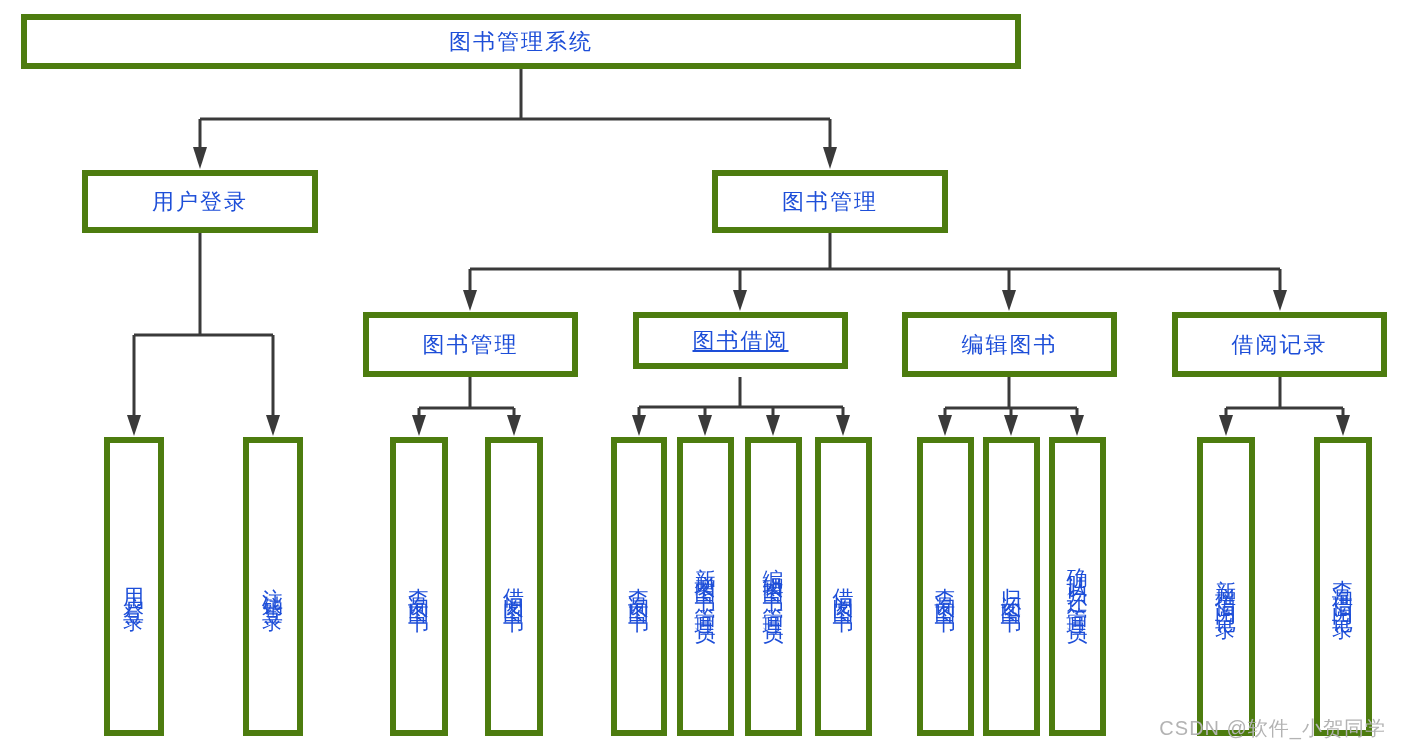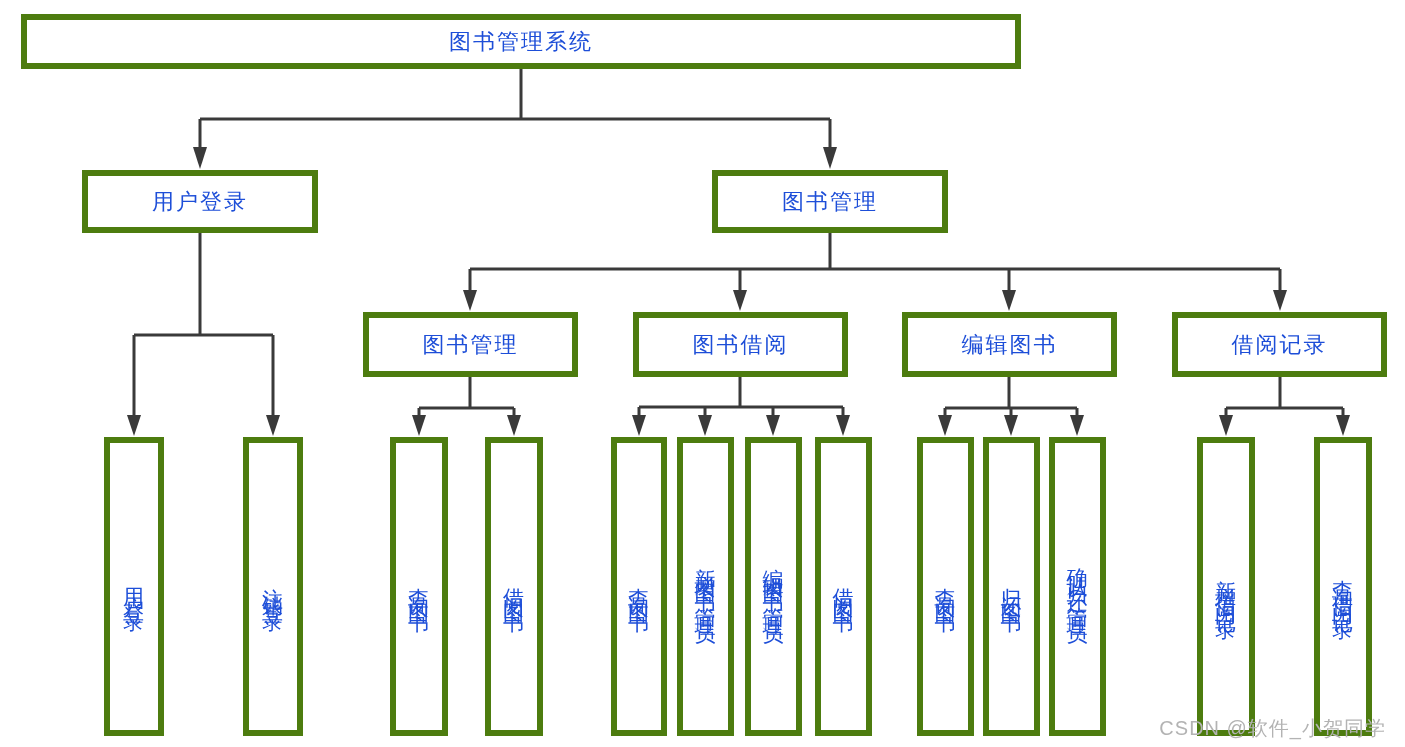--- a/index.html
+++ b/index.html
@@ -98,21 +98,21 @@
   <div class="box hbox" style="left:82px; top:170px; width:236px; height:63px;">
     <span>用户登录</span>
   </div>
   <div class="box hbox" style="left:712px; top:170px; width:236px; height:63px;">
     <span>图书管理</span>
   </div>
 
   <div class="box hbox" style="left:363px; top:312px; width:215px; height:65px;">
     <span>图书管理</span>
   </div>
-  <div class="box hbox" style="left:633px; top:312px; width:215px; height:65px;">
+  <div class="box hbox" style="left:633px; top:312px; width:215px; height:57px;text-decoration:underline;">
     <span>图书借阅</span>
   </div>
   <div class="box hbox" style="left:902px; top:312px; width:215px; height:65px;">
     <span>编辑图书</span>
   </div>
   <div class="box hbox" style="left:1172px; top:312px; width:215px; height:65px;">
     <span>借阅记录</span>
   </div>
 
   <div class="box vbox" style="left:104px; top:437px; width:60px; height:299px;">

